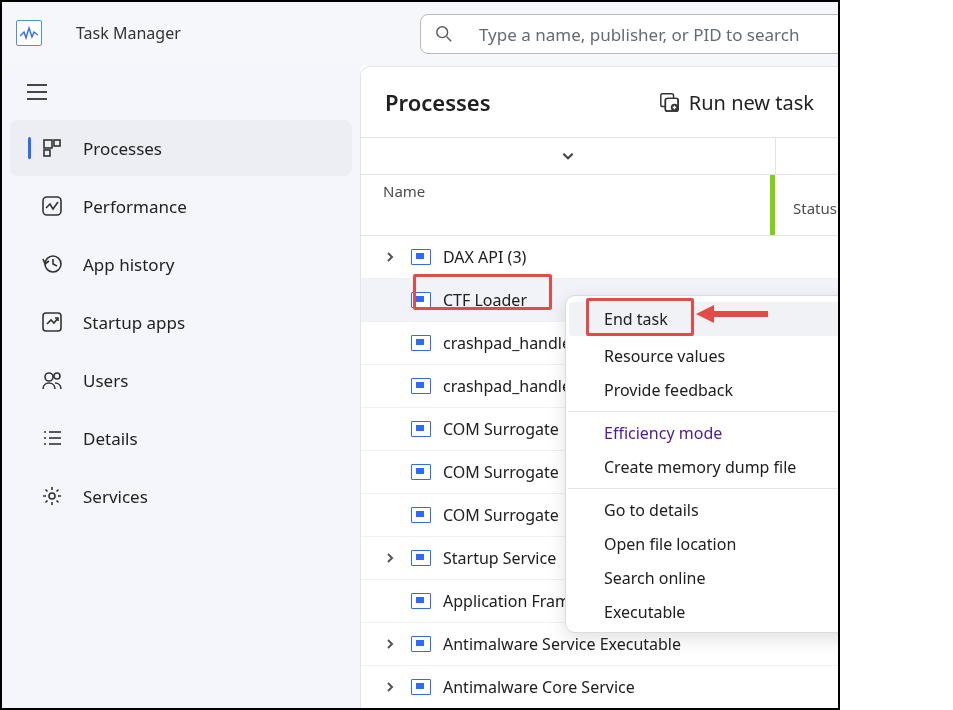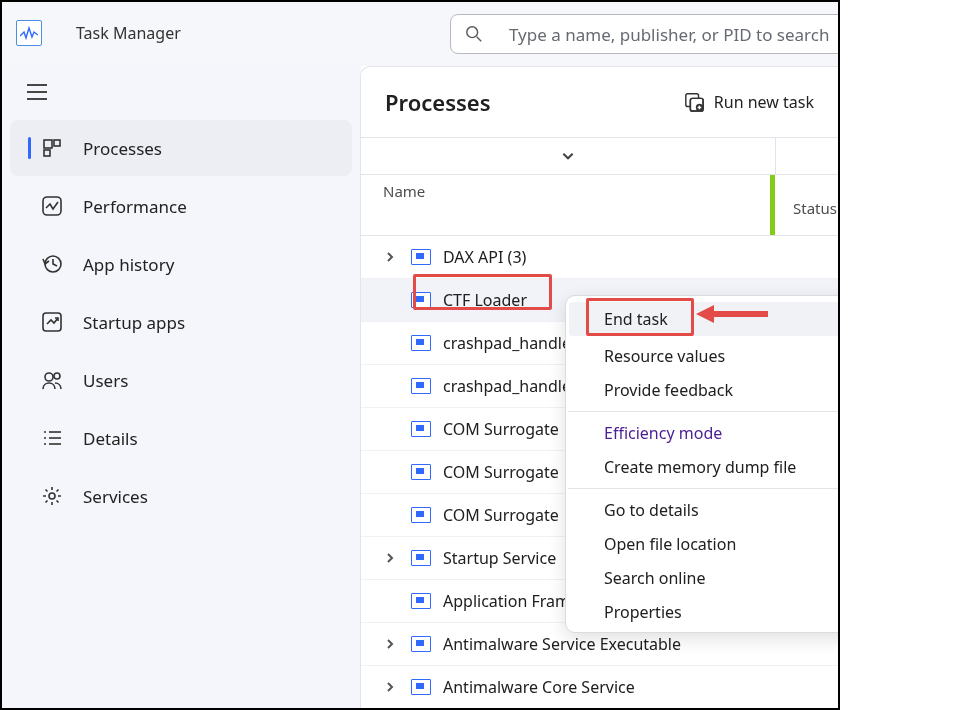--- a/index.html
+++ b/index.html
@@ -3,38 +3,38 @@
 <meta charset="utf-8">
 <style>
 html,body{margin:0;padding:0;font-family:"Segoe UI",system-ui,sans-serif;font-size:15px;color:#202020;background:#fff}
 .outer{width:840px;height:710px;box-sizing:border-box;border:2px solid #000;background:linear-gradient(#f6f7fb 0 64px,#fff 64px);position:relative;overflow:hidden}
 
 
 .titlebar{height:62px;display:flex;align-items:center;padding-left:14px;position:relative}
 .app-icon{width:24px;height:24px;border:1px solid #4a90e2;border-radius:2px;background:#fff;display:flex;align-items:center;justify-content:center;margin-right:34px}
 .app-icon svg{width:18px;height:14px}
 .title{font-size:16px;color:#333}
-.searchbox{position:absolute;left:448px;top:12px;width:468px;height:40px;background:#fff;border:1px solid #b8bac0;border-radius:8px;display:flex;align-items:center;padding:0 14px;box-sizing:border-box}
+.searchbox{position:absolute;left:418px;top:12px;width:468px;height:40px;background:#fff;border:1px solid #b8bac0;border-radius:8px;display:flex;align-items:center;padding:0 14px;box-sizing:border-box}
 .searchbox svg{flex:0 0 auto;margin-right:26px;stroke:#5a5a5a}
 .searchbox span{color:#666b73;font-size:17px}
 
 
 .sidebar{position:absolute;left:0;top:64px;width:358px;height:642px;background:#f5f6fb;border-right:1px solid #f5f6fb}
 .sidebar .hamburger{height:52px;display:flex;align-items:center;padding-left:24px}
 .navitem{height:56px;display:flex;align-items:center;padding-left:18px;border-radius:8px;margin:2px 8px;font-size:17px;color:#222}
 .navitem.active{background:#eceef4}
 .navitem .bar{width:3px;height:22px;background:#2f69ff;border-radius:2px;margin-right:10px}
 .navitem .bar.hidden{background:transparent}
 .navitem svg{width:22px;height:22px;margin-right:20px;stroke:#333;fill:none;stroke-width:1.6}
 
 
 .mainpane{position:absolute;left:358px;top:64px;right:0;bottom:0;border:1px solid #e3e4e9;border-right:none;border-bottom:none;border-top-left-radius:10px;background:#fff}
 .mainhdr{height:70px;display:flex;align-items:center;justify-content:space-between;padding:0 24px}
 .mainhdr h1{font-size:22px;font-weight:600;margin:0}
-.runtask{display:flex;align-items:center;gap:10px;font-size:16px;color:#222}
+.runtask{display:flex;align-items:center;gap:10px;font-size:20px;color:#222}
 .runtask svg{width:20px;height:20px;stroke:#333;fill:none;stroke-width:1.6}
 .cols{height:36px;display:flex;border-top:1px solid #e3e4e9;border-bottom:1px solid #e3e4e9}
 .col-name{flex:0 0 414px;border-right:1px solid #e3e4e9;display:flex;align-items:center;justify-content:center}
 .colrow2{height:60px;display:flex;align-items:center;font-size:15px;color:#4d4d4d;border-bottom:1px solid #e3e4e9}
 .colrow2 .c1{flex:0 0 414px;padding-left:22px;box-sizing:border-box;border-right:5px solid #84cc16;height:100%;display:flex;align-items:flex-start;padding-top:6px}
 .colrow2 .c2{flex:1;padding-left:18px;padding-top:6px}
 
 
 .chev{display:flex;align-items:center;justify-content:center}
 .chev svg{width:14px;height:14px;stroke:#444;fill:none;stroke-width:1.8}
@@ -291,21 +291,21 @@
       <div class="mi">
         <span>Go to details</span>
       </div>
       <div class="mi">
         <span>Open file location</span>
       </div>
       <div class="mi">
         <span>Search online</span>
       </div>
       <div class="mi">
-        <span>Properties</span>
+        <span>Executable</span>
       </div>
     </div>
 
   <div class="redbox" style="left:411px;top:272px;width:133px;height:30px"></div>
   <div class="redbox" style="left:584px;top:296px;width:102px;height:32px"></div>
   <svg class="arrow" style="left:692px;top:300px" width="76" height="24" viewBox="0 0 76 24">
     <line x1="74" y1="12" x2="16" y2="12" stroke="#e34b49" stroke-width="6"></line>
     <polygon points="2,12 20,3 20,21" fill="#e34b49"></polygon>
   </svg>
 

